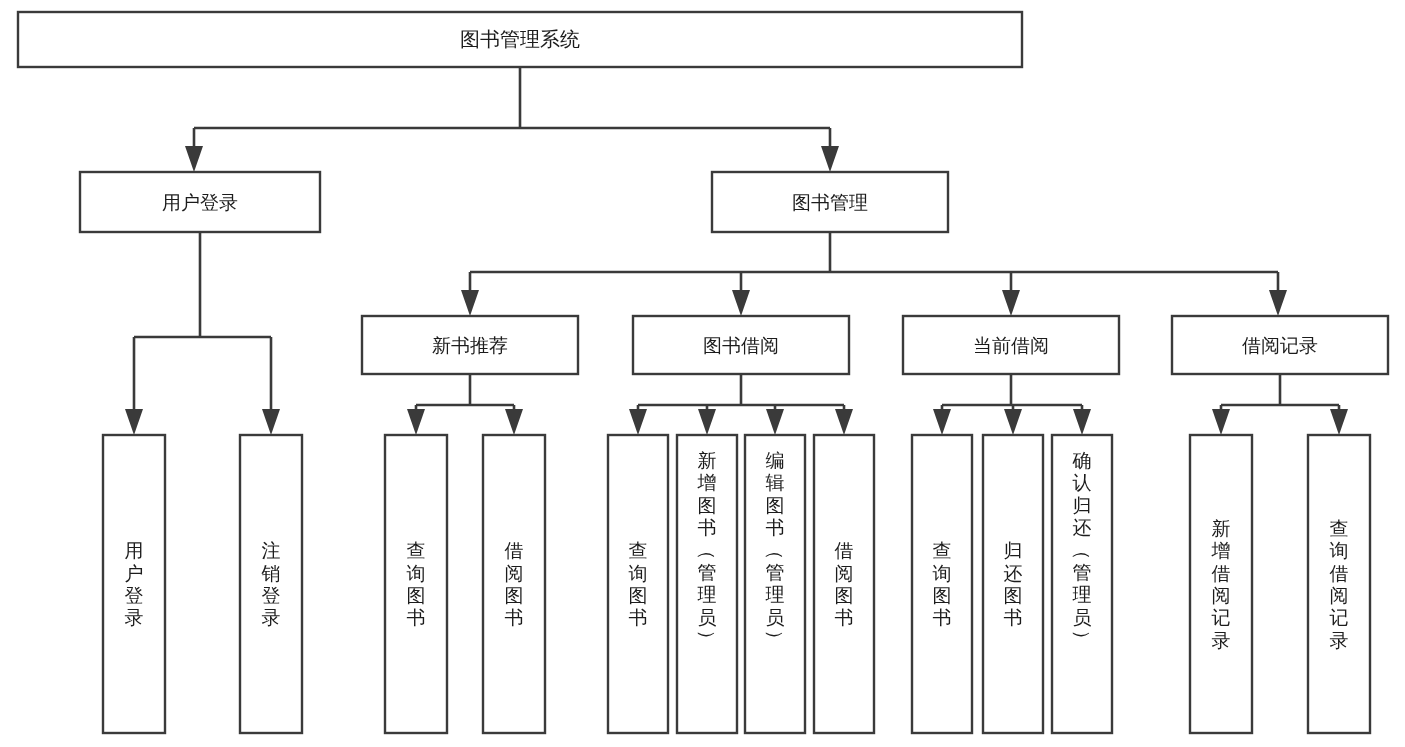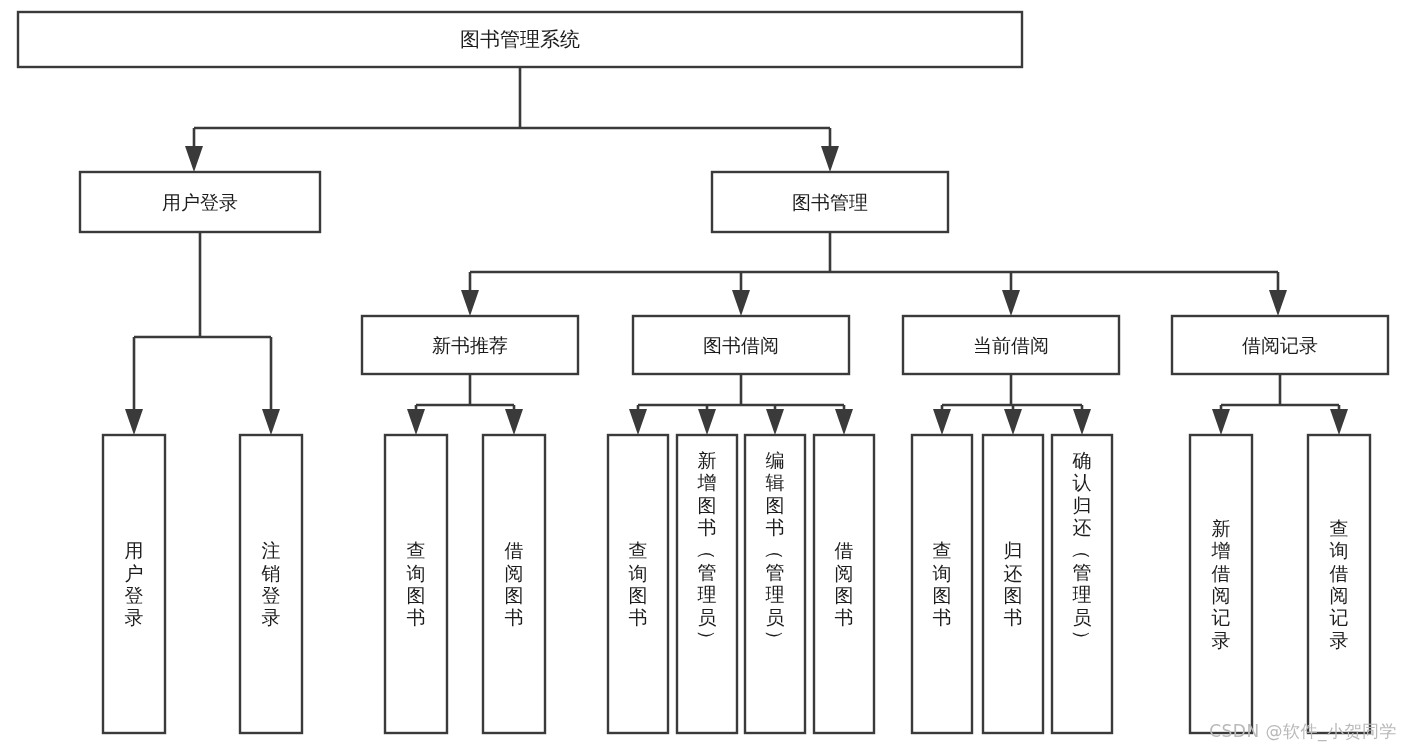--- a/index.html
+++ b/index.html
@@ -203,14 +203,13 @@
       <div class="leaf-label" style="left: 677px; top: 435px; width: 60px; height: 298px; justify-content: flex-start; padding-top: 14px;"><span>新</span><span>增</span><span>图</span><span>书</span><span class="rot">（</span><span>管</span><span>理</span><span>员</span><span class="rot">）</span></div>
       <div class="leaf-label" style="left: 745px; top: 435px; width: 60px; height: 298px; justify-content: flex-start; padding-top: 14px;"><span>编</span><span>辑</span><span>图</span><span>书</span><span class="rot">（</span><span>管</span><span>理</span><span>员</span><span class="rot">）</span></div>
       <div class="leaf-label" style="left: 814px; top: 435px; width: 60px; height: 298px;"><span>借</span><span>阅</span><span>图</span><span>书</span></div>
       <div class="leaf-label" style="left: 912px; top: 435px; width: 60px; height: 298px;"><span>查</span><span>询</span><span>图</span><span>书</span></div>
       <div class="leaf-label" style="left: 983px; top: 435px; width: 60px; height: 298px;"><span>归</span><span>还</span><span>图</span><span>书</span></div>
       <div class="leaf-label" style="left: 1052px; top: 435px; width: 60px; height: 298px; justify-content: flex-start; padding-top: 14px;"><span>确</span><span>认</span><span>归</span><span>还</span><span class="rot">（</span><span>管</span><span>理</span><span>员</span><span class="rot">）</span></div>
       <div class="leaf-label" style="left: 1190px; top: 435px; width: 62px; height: 298px;"><span>新</span><span>增</span><span>借</span><span>阅</span><span>记</span><span>录</span></div>
       <div class="leaf-label" style="left: 1308px; top: 435px; width: 62px; height: 298px;"><span>查</span><span>询</span><span>借</span><span>阅</span><span>记</span><span>录</span></div>
     </div>
 
-  <div class="watermark">CSDN @软件_小贺同学</div>
 </div>
 
 </body></html>

